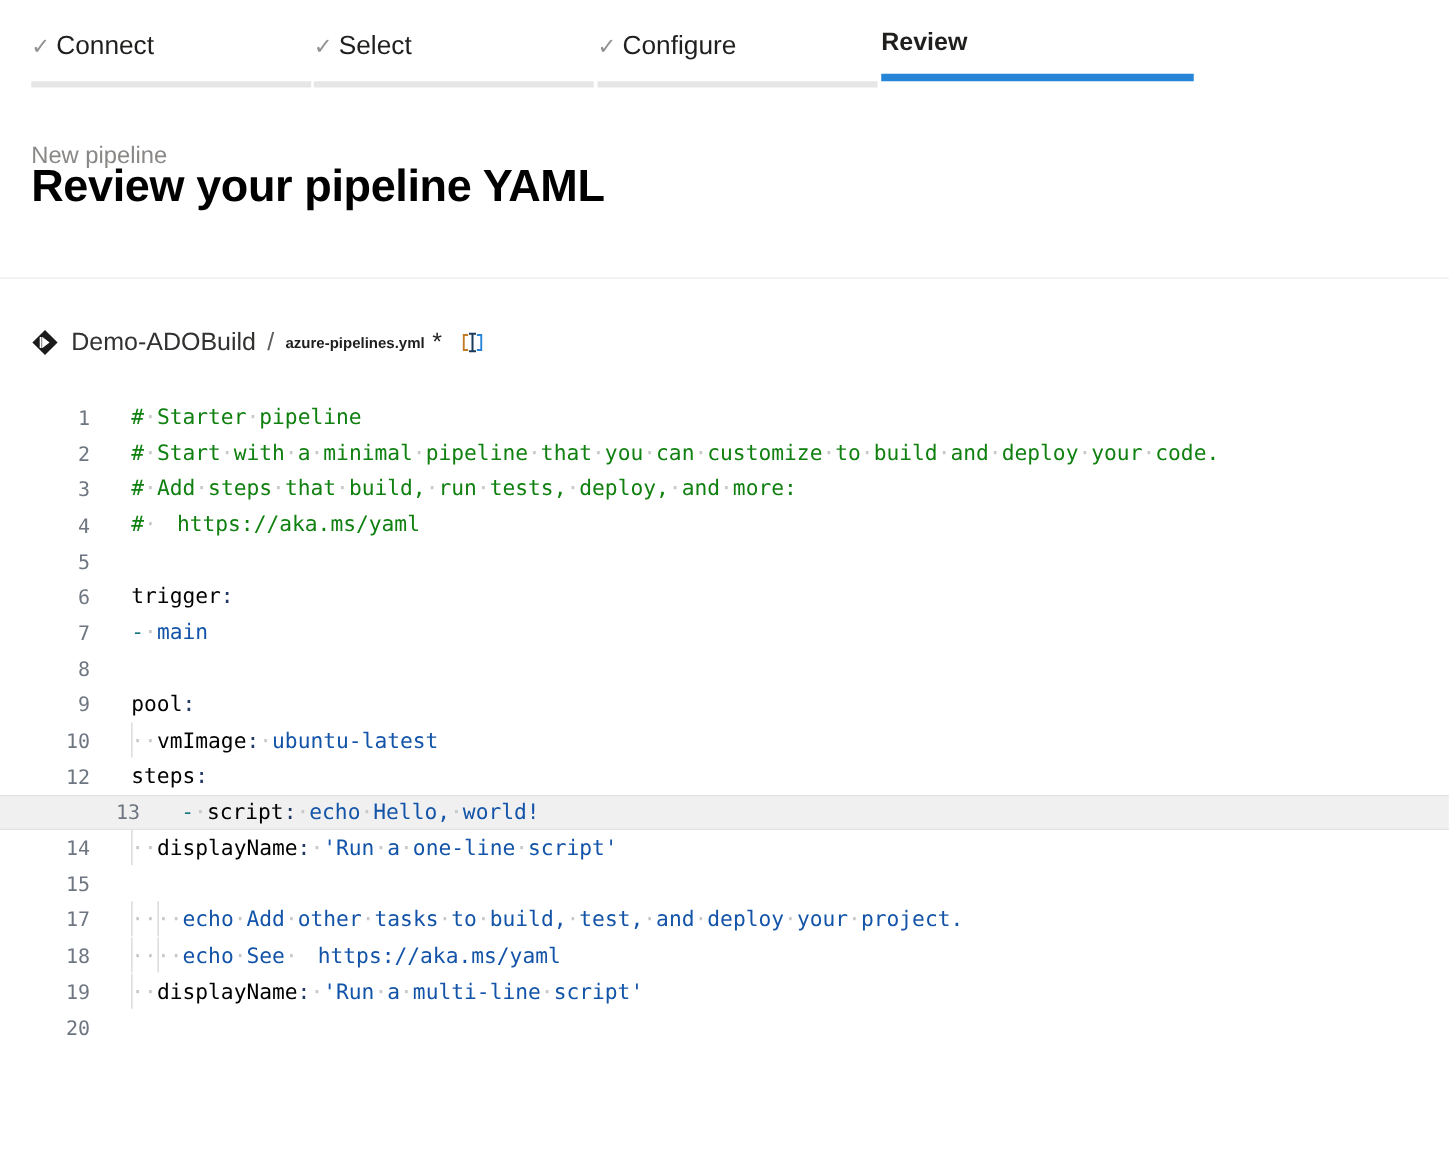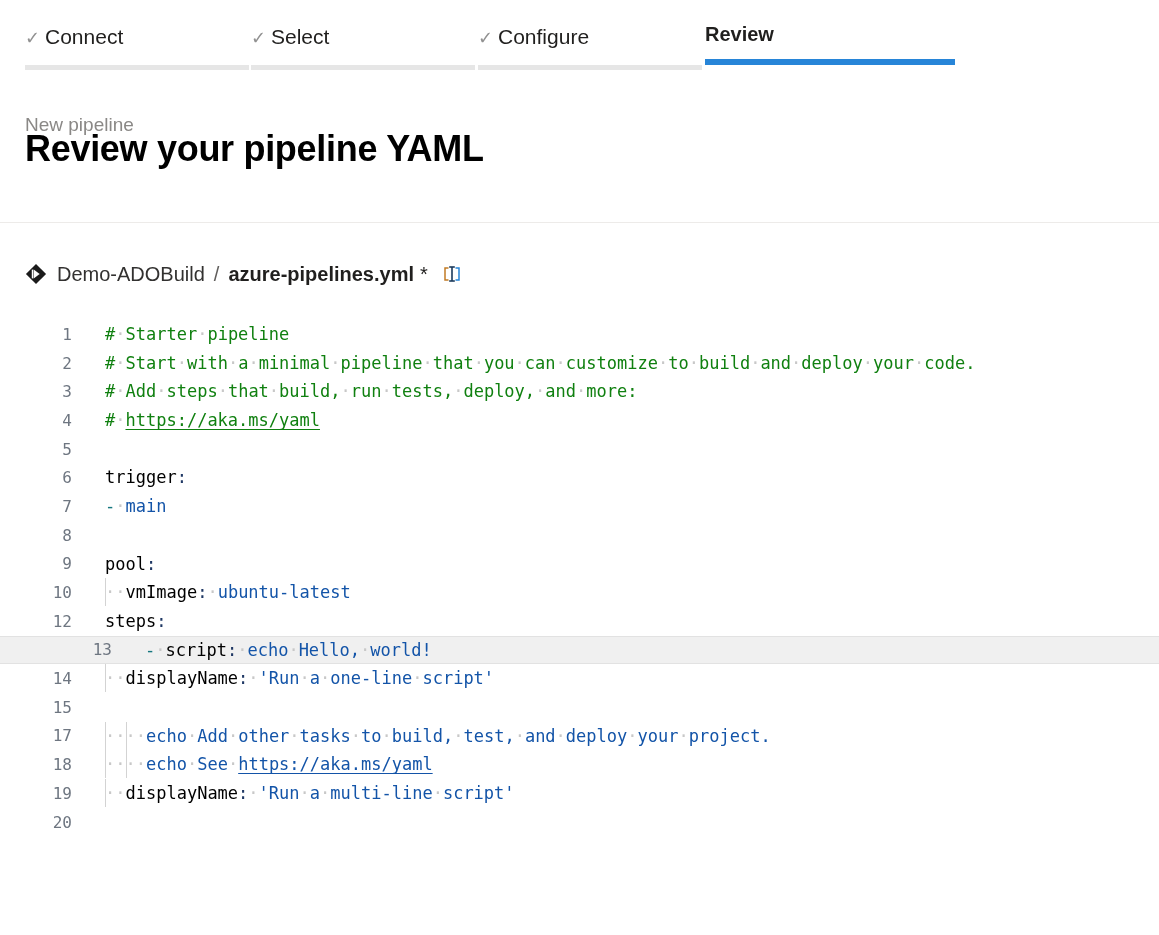--- a/index.html
+++ b/index.html
@@ -112,21 +112,21 @@
     line-height: 26px;
     color: #323130;
   }
   #path-separator {
     font-size: 20px;
     line-height: 26px;
     color: #605e5c;
     margin: 0 9px;
   }
   #file-name {
-    font-size: 20px;
+    font-size: 12px;
     line-height: 26px;
     font-weight: bold;
     color: #201f1e;
   }
   #dirty-marker {
     font-size: 20px;
     line-height: 26px;
     color: #201f1e;
     margin-left: 6px;
   }
@@ -177,21 +177,21 @@
     line-height: 28.7px;
   }
   .tok-comment { color: #108010; }
   .tok-key     { color: #000000; }
   .tok-punct   { color: #1f3864; }
   .tok-value   { color: #1354a8; }
   .tok-dash    { color: #16777f; }
   .tok-pipe    { color: #8a3b0b; font-weight: bold; }
   .tok-plain   { color: #1354a8; }
   .ws          { color: #c8c8c8; }
-  .link        { text-decoration: underline; text-underline-offset: 3px; }
+  .link        { text-underline-offset: 3px; margin-left: 16px; }
   .link.tok-comment { color: #108010; }
   .link.tok-plain   { color: #1354a8; }
   .guide {
     display: inline-block;
     width: 0;
     border-left: 1px solid #d3d3d3;
     height: 28px;
     vertical-align: -8px;
     margin-right: -1px;
   }

